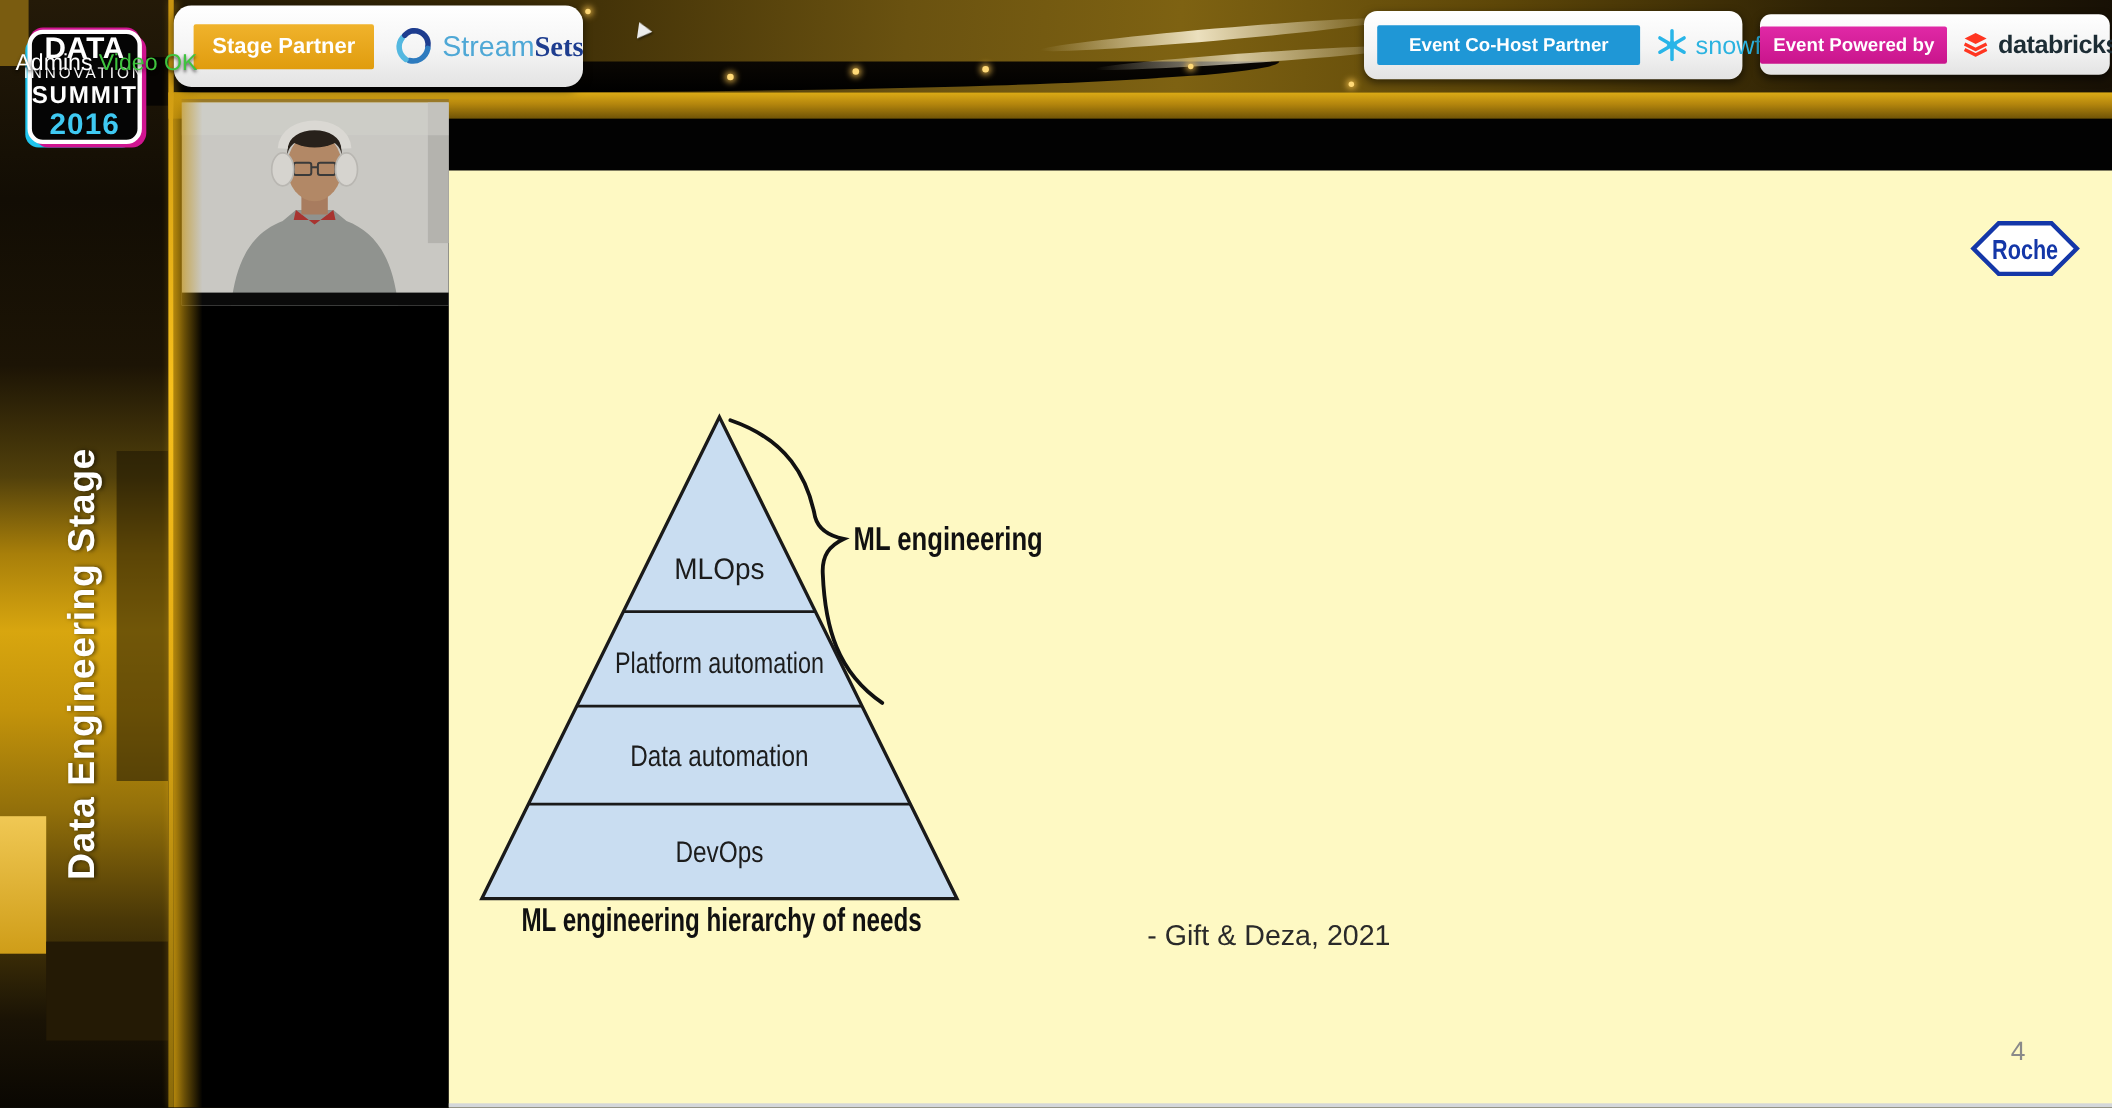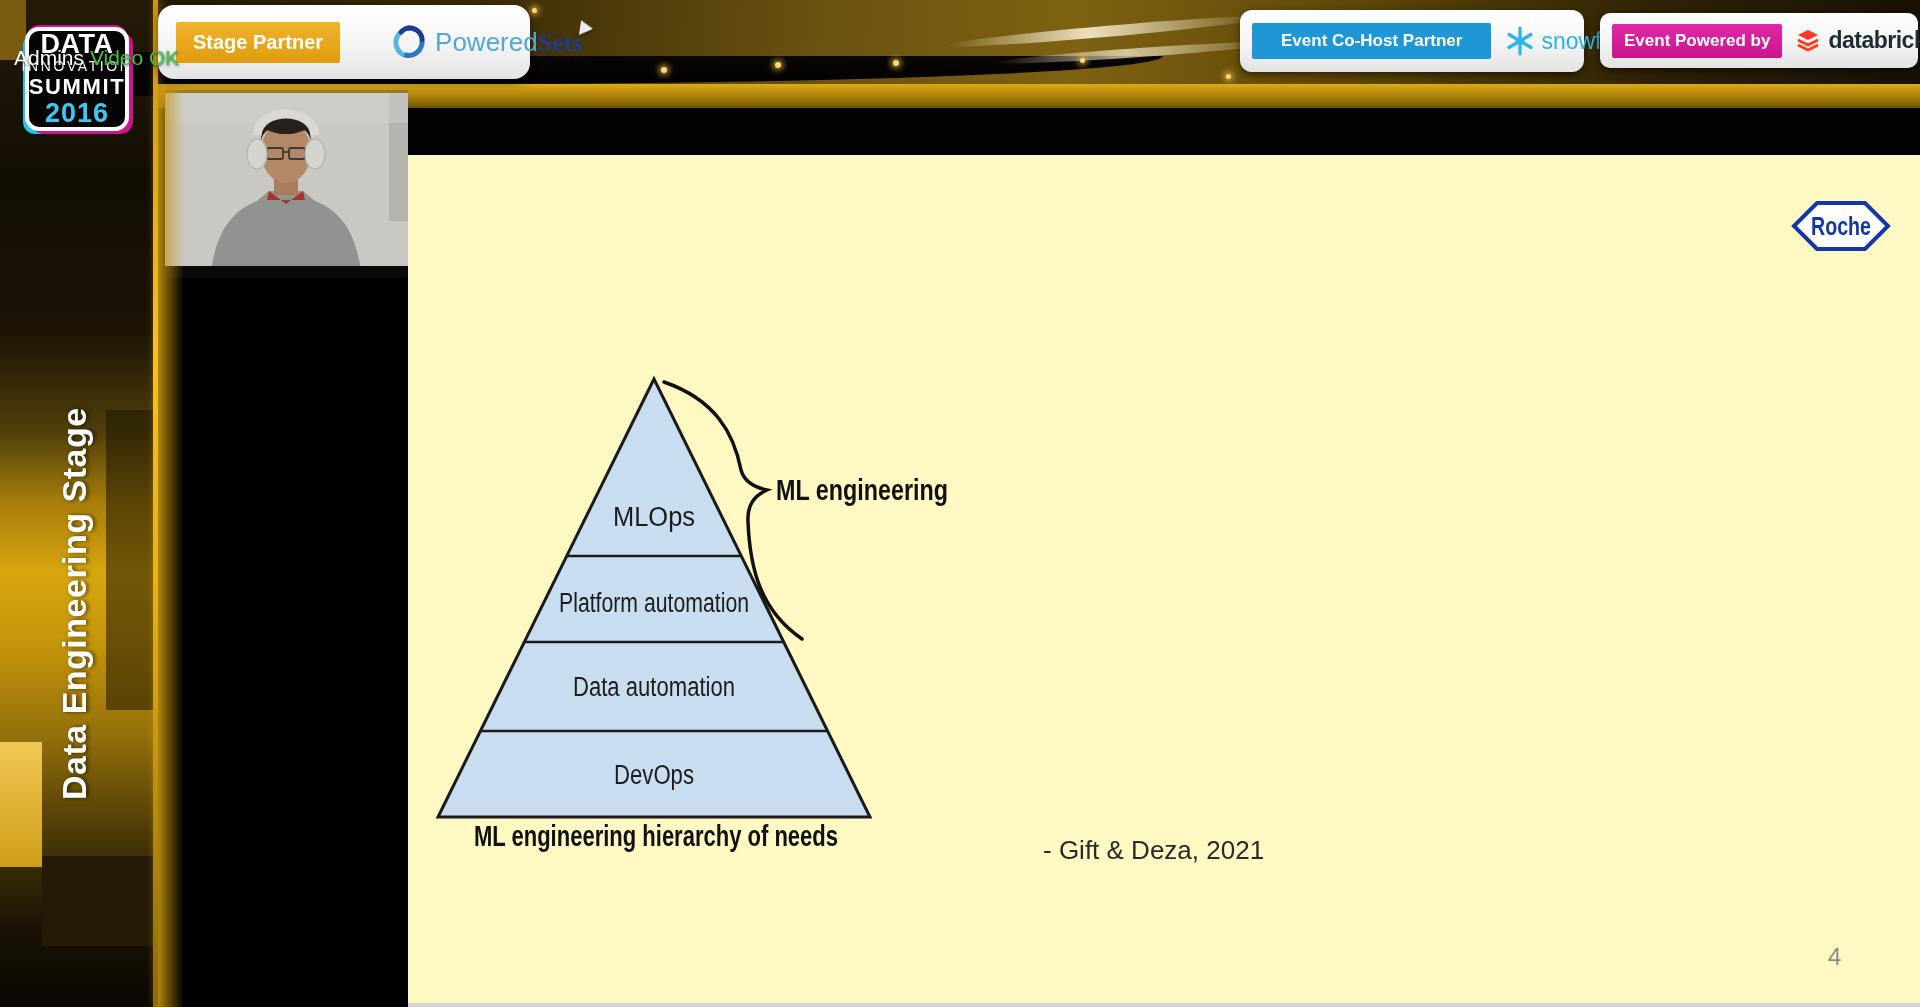--- a/index.html
+++ b/index.html
@@ -73,23 +73,23 @@
     font-size:38px; line-height:50px; color:#141414; white-space:pre;
   }
   .attribution { position:absolute; left:635px; top:680px; font-size:26px; color:#2a2a2a; }
   .page-number { position:absolute; left:1420px; top:788px; font-size:24px; color:#8a8a8a; }
   
   .badge-card {
     position:absolute; display:flex; align-items:center; z-index:6;
     background:linear-gradient(180deg,#ffffff 0%,#f4f4f4 55%,#e3e3e3 100%);
     box-shadow:0 3px 8px rgba(0,0,0,.55);
   }
-  .badge-stage { left:158px; top:5px; width:372px; height:74px; border-radius:16px; padding-left:18px;gap:33px; }
+  .badge-stage { left:158px; top:5px; width:372px; height:74px; border-radius:16px; padding-left:18px; }
   .badge-cohost { left:1240px; top:10px; width:344px; height:62px; border-radius:12px; padding-left:12px; }
-  .badge-powered { left:1600px; top:13px; width:318px; height:55px; border-radius:10px; padding-left:12px; }
+  .badge-powered { left:1600px; top:13px; width:318px; height:55px; border-radius:10px; }
   .pill { color:#fff; font-weight:700; border-radius:2px; white-space:nowrap; }
   .pill-gold { background:linear-gradient(180deg,#f0b32c,#e09c0e); font-size:20px; padding:9px 17px; }
   .pill-blue { background:#1f97d6; font-size:17px; padding:8px 29px; }
   .pill-magenta { background:linear-gradient(180deg,#e029a6,#c9158c); font-size:17px; padding:7px 12px; }
   .brand-row { display:flex; align-items:center; margin-left:18px; }
   .ss-word { font-size:26px; margin-left:8px; }
   .ss-stream { color:#4fa8d6; } .ss-sets { color:#1e3d8f; font-weight:700;font-family:Liberation Serif, serif; }
   .sf-word { font-size:23px; color:#2bb3e0; margin-left:6px; }
   .sf-reg { font-size:10px; vertical-align:super; color:#2bb3e0; }
   .db-word { font-size:23px; font-weight:700; color:#1d2d35; letter-spacing:-.5px; margin-left:7px; }
@@ -201,21 +201,21 @@
 
   <div class="badge-card badge-stage">
     <span class="pill pill-gold">Stage Partner</span>
     <span class="brand-row">
       <svg width="36" height="36" viewBox="0 0 36 36">
         <path d="M18,4 C27,4 32,11 31,18" stroke="#1e3d8f" stroke-width="5" fill="none" stroke-linecap="round"></path>
         <path d="M31,20 C29,29 21,33 14,31" stroke="#2d7bbf" stroke-width="5" fill="none" stroke-linecap="round"></path>
         <path d="M11,30 C4,25 3,16 8,10" stroke="#54b8e0" stroke-width="5" fill="none" stroke-linecap="round"></path>
         <path d="M10,8 C13,5 16,4 18,4" stroke="#1e3d8f" stroke-width="5" fill="none" stroke-linecap="round"></path>
       </svg>
-      <span class="ss-word"><span class="ss-stream">Powered</span><span class="ss-sets">Sets</span></span>
+      <span class="ss-word"><span class="ss-stream">Stream</span><span class="ss-sets">Sets</span></span>
     </span>
   </div>
 
   <div class="badge-card badge-cohost">
     <span class="pill pill-blue">Event Co-Host Partner</span>
     <span class="brand-row" style="margin-left:14px;">
       <svg width="30" height="30" viewBox="0 0 30 30">
         <g stroke="#29b5e8" stroke-width="3.2" stroke-linecap="round">
           <line x1="15" y1="2" x2="15" y2="28"></line>
           <line x1="4" y1="8.5" x2="26" y2="21.5"></line>

